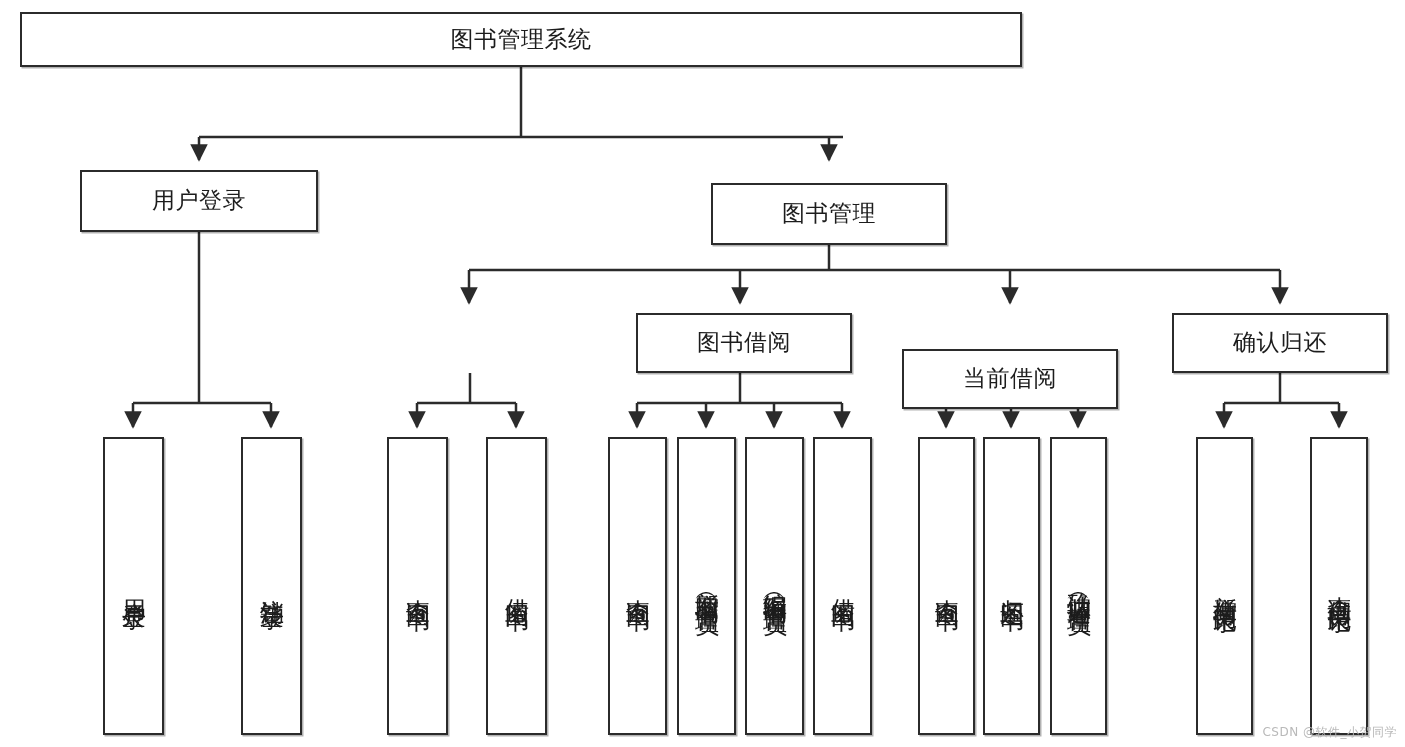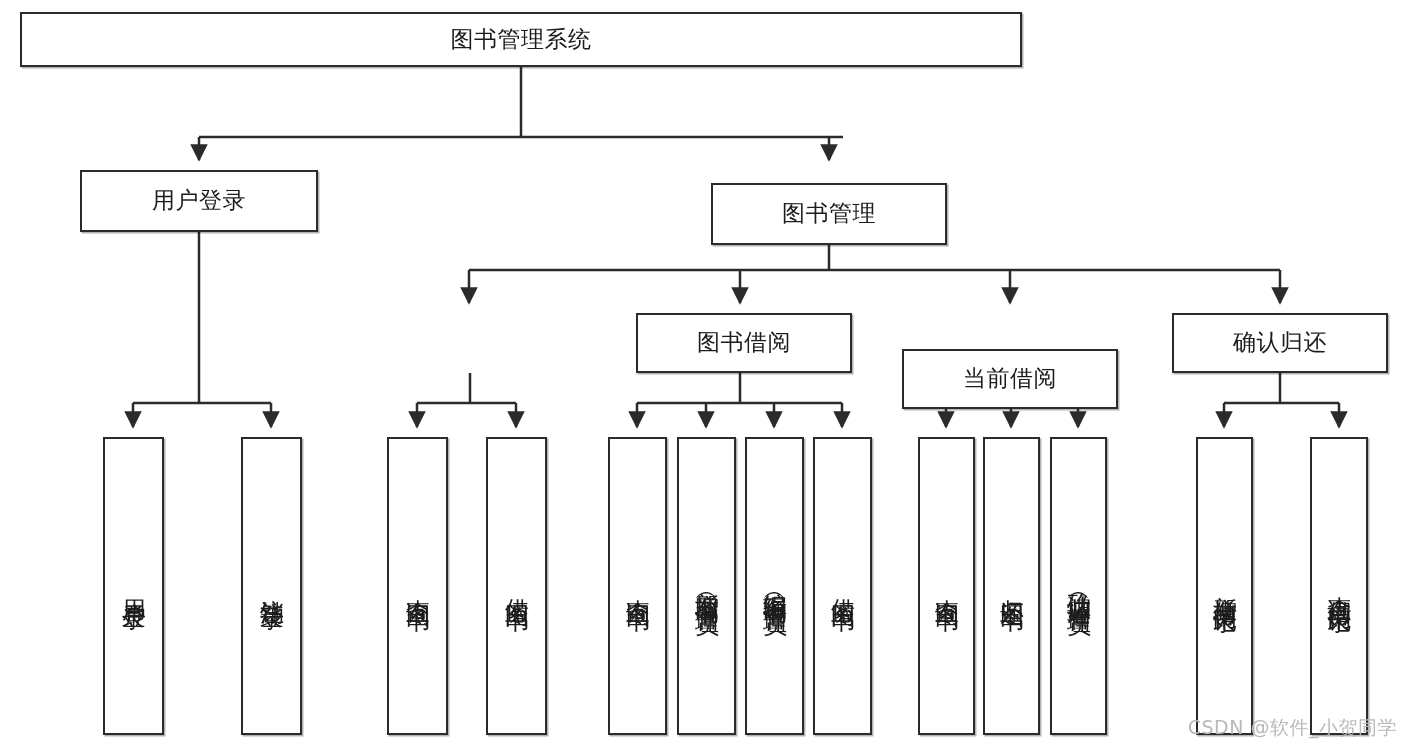--- a/index.html
+++ b/index.html
@@ -58,21 +58,21 @@
     font-size: 24px;
     line-height: 1.05;
     letter-spacing: 3px;
     max-height: 282px;
     white-space: normal;
   }
   .watermark {
     position: absolute;
     right: 8px;
     bottom: 6px;
-    font-size: 19px;
+    font-size: 12px;
     color: #b9b9b9;
     letter-spacing: 0.5px;
     white-space: nowrap;
     user-select: none;
   }
 </style>
 </head>
 <body>
 
 <div id="canvas">

